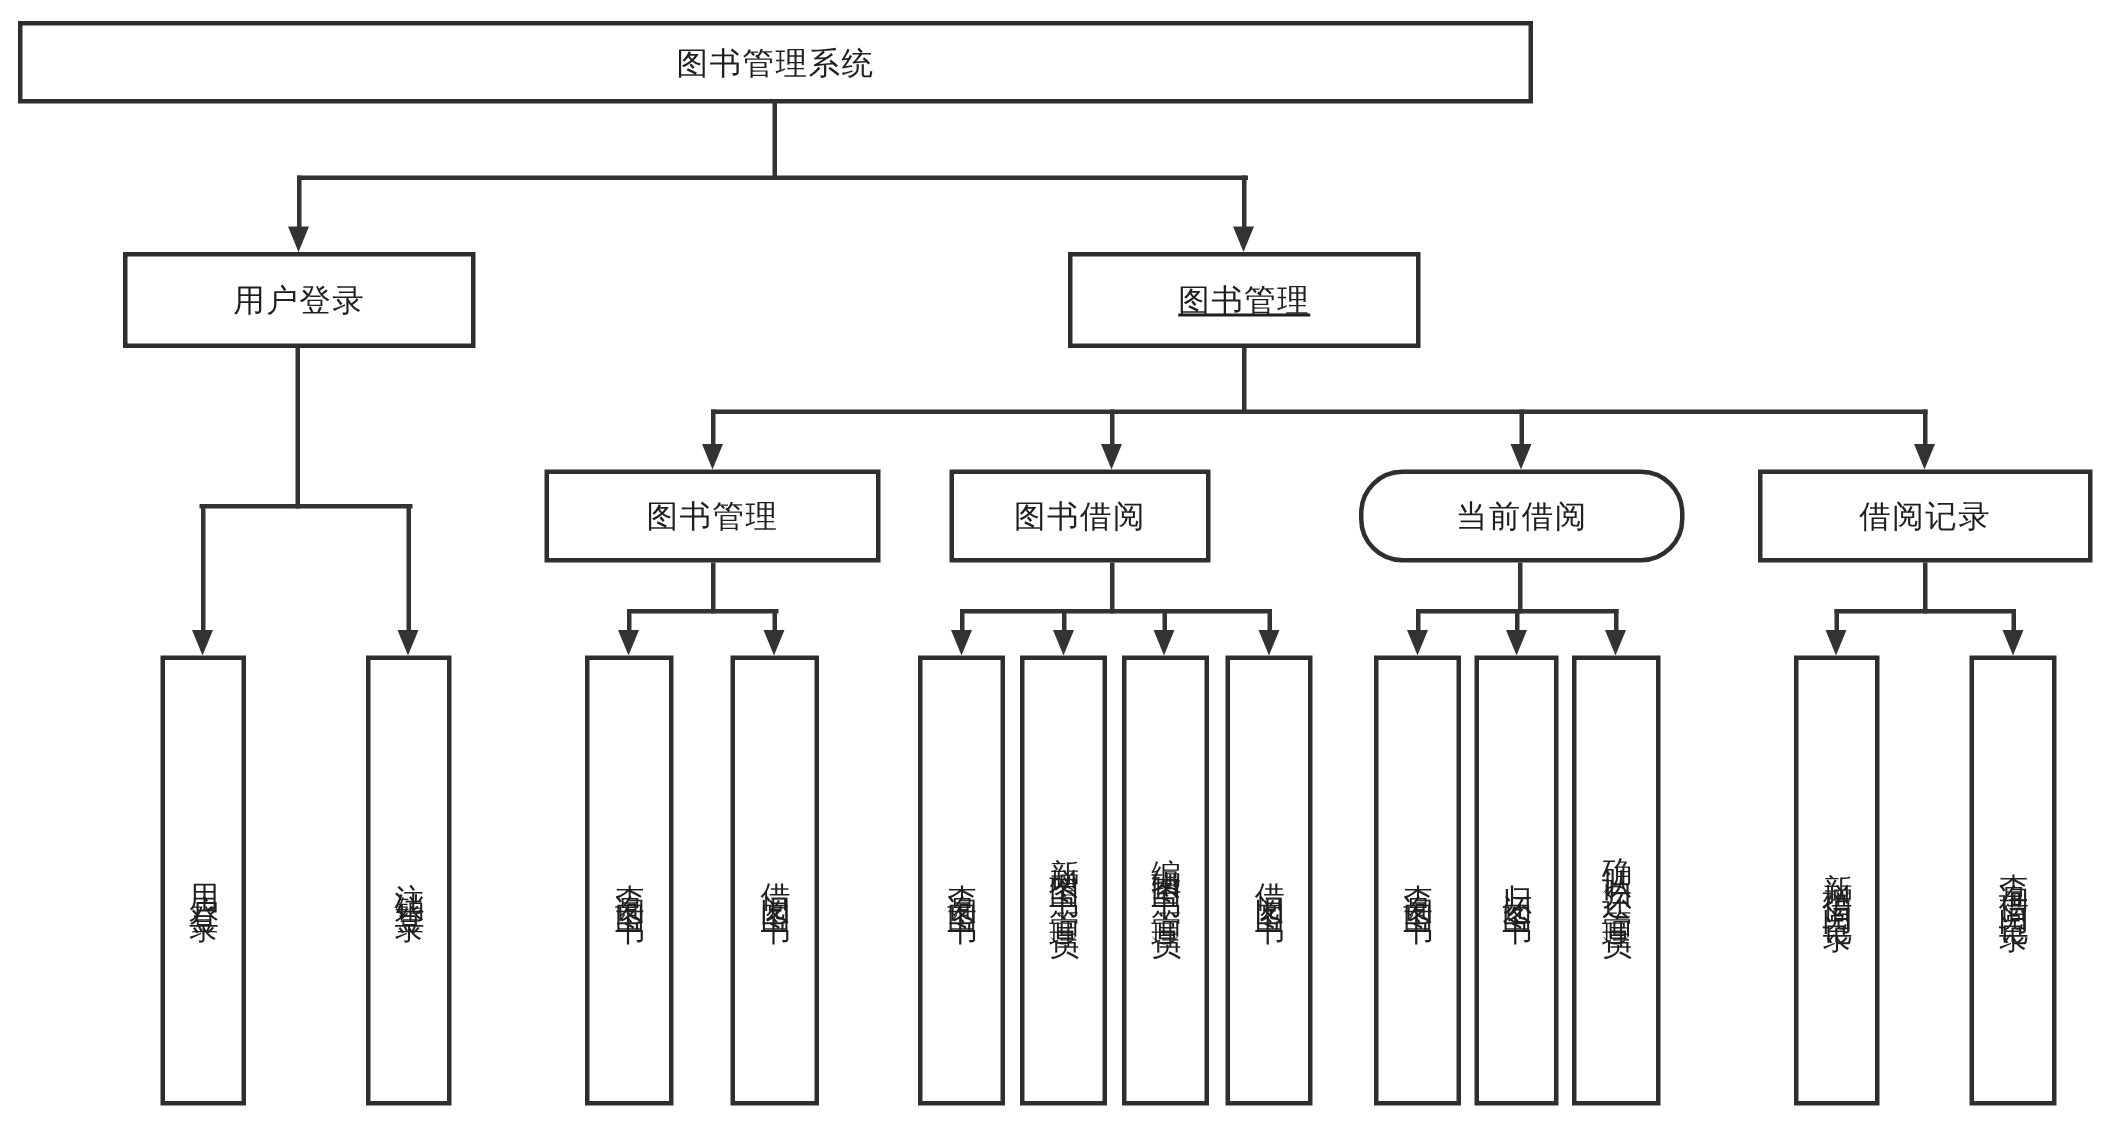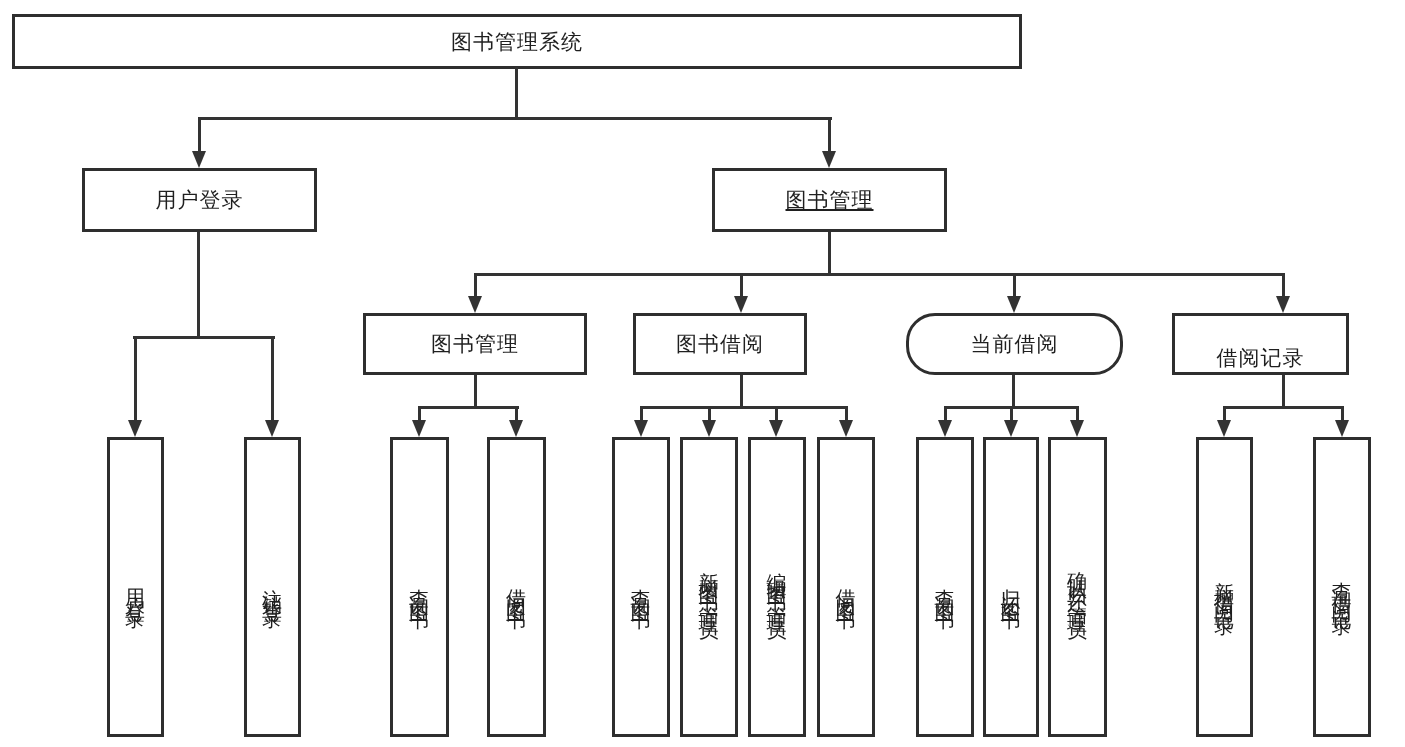--- a/index.html
+++ b/index.html
@@ -116,21 +116,21 @@
 
   <div class="hbox" style="left:363px; top:313px; width:224px; height:62px;">
     <span>图书管理</span>
   </div>
   <div class="hbox" style="left:633px; top:313px; width:174px; height:62px;">
     <span>图书借阅</span>
   </div>
   <div class="hbox" style="left:906px; top:313px; width:217px; height:62px;border-radius:29px;">
     <span>当前借阅</span>
   </div>
-  <div class="hbox" style="left:1172px; top:313px; width:177px; height:62px;align-items:flex-end;">
+  <div class="hbox" style="left:1172px; top:313px; width:223px; height:62px;">
     <span>借阅记录</span>
   </div>
 
   <div class="cl v" style="left:474px; top:375px; height:34px;"></div>
   <div class="cl h" style="left:418px; top:406px; width:101px;"></div>
   <div class="cl v" style="left:418px; top:406px; height:16px;"></div>
   <div class="ah" style="left:412px; top:420px;"></div>
   <div class="cl v" style="left:515px; top:406px; height:16px;"></div>
   <div class="ah" style="left:509px; top:420px;"></div>
 

